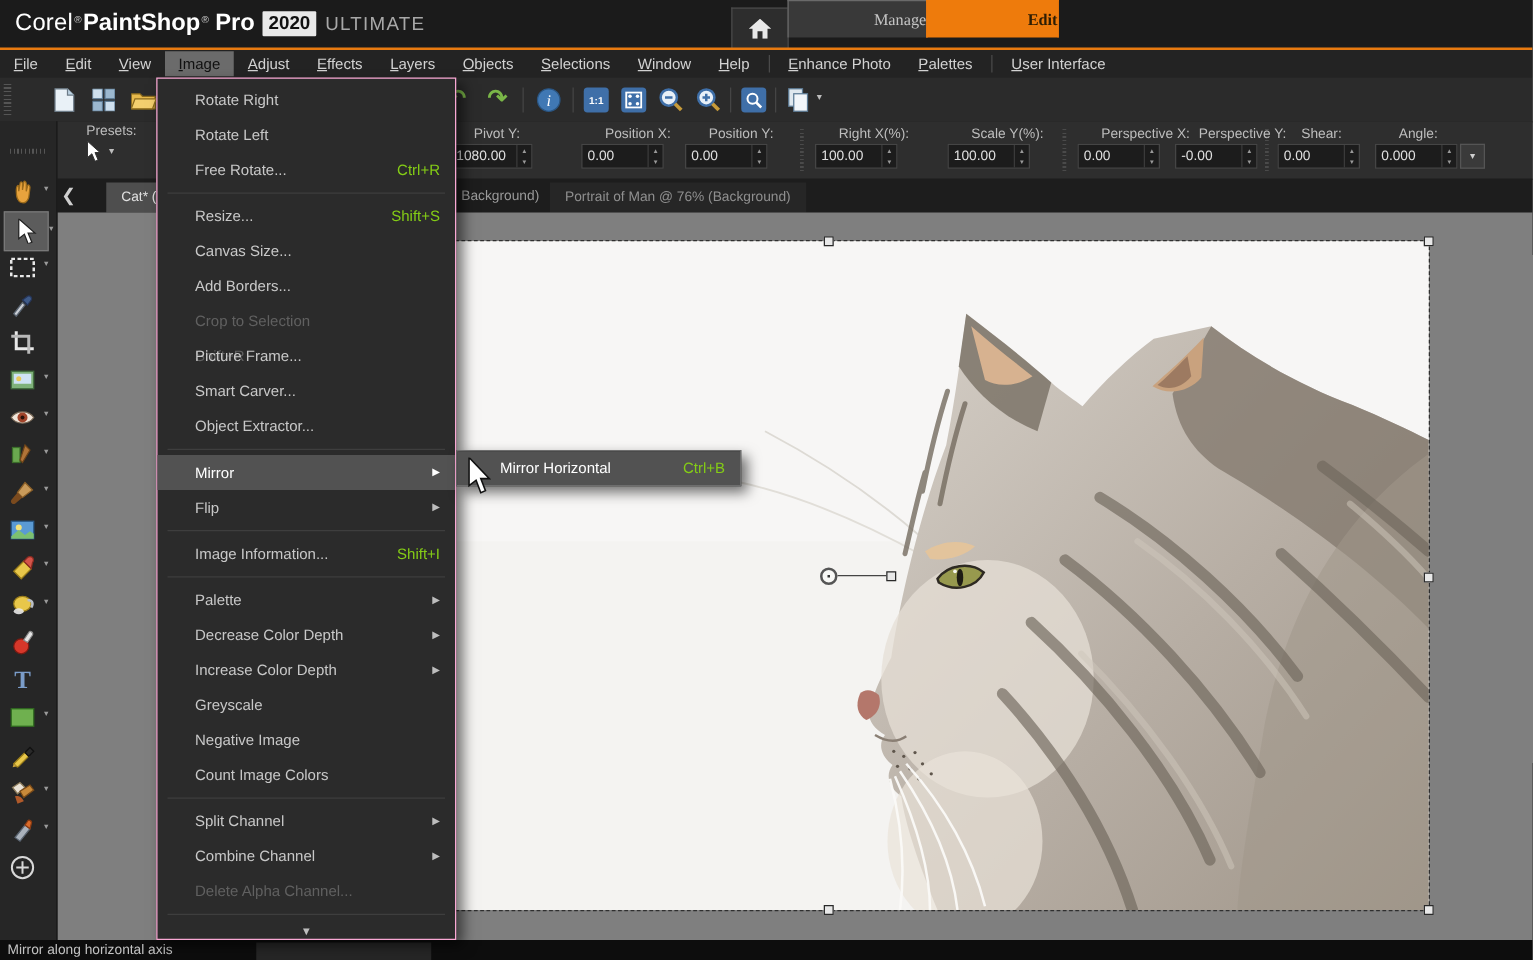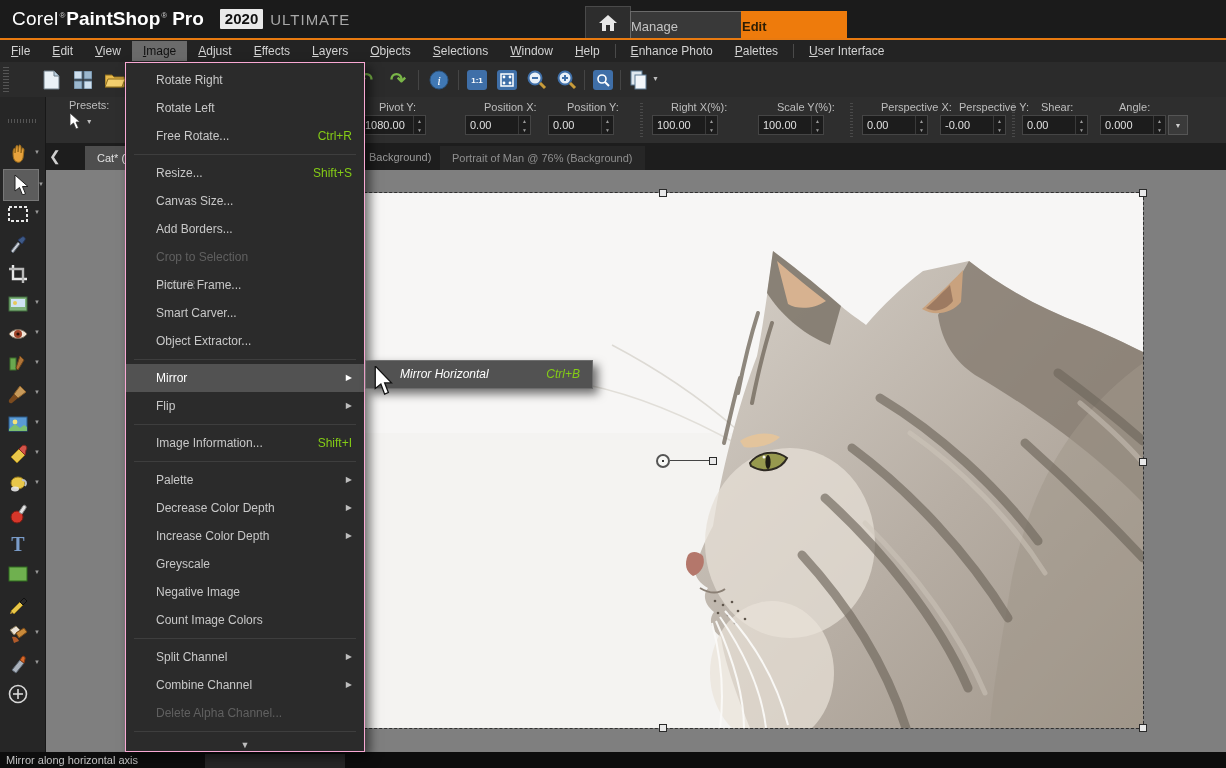--- a/index.html
+++ b/index.html
@@ -8,26 +8,26 @@
        -webkit-font-smoothing:antialiased;}
   .abs{position:absolute;}
   
   #titlebar{left:0;top:0;width:1226px;height:38px;background:#1b1b1b;}
   .brand{left:12px;top:7px;height:24px;display:flex;align-items:center;color:#fff;}
   .brand .corel{font-size:19px;letter-spacing:.2px;}
   .brand .reg{font-size:8px;vertical-align:top;color:#cfcfcf;margin:0 1px 8px 1px;}
   .brand .ps{font-size:19px;font-weight:bold;}
   .brand .pro{font-size:19px;font-weight:bold;margin-left:4px;}
   .badge2020{background:#e9e9e9;color:#111;font-size:15px;font-weight:bold;
-             padding:0 5px;margin-left:16px;border-radius:1px;line-height:20px;}
+             padding:0 5px;margin-left:6px;border-radius:1px;line-height:20px;}
   .edition{color:#a8a8a8;font-size:15px;margin-left:7px;letter-spacing:1px;}
   #home-btn{left:585px;top:6px;width:44px;height:32px;background:#2d2d2d;
             border:1px solid #4a4a4a;border-bottom:none;display:flex;align-items:center;justify-content:center;}
-  .ws-tab{top:11px;height:29px;display:flex;align-items:center;justify-content:flex-start;
-          font-size:13px;border:1px solid #6a6a6a;border-bottom:none;}
+  .ws-tab{top:0;height:29px;display:flex;align-items:center;justify-content:flex-end;
+          font-size:13px;border:1px solid #6a6a6a;border-bottom:none;font-family:Liberation Serif, serif;}
   #manage-tab{left:630px;width:110px;background:#393939;color:#c4c4c4;}
   #edit-tab{left:741px;width:104px;background:#ee7b0c;color:#2d1d04;border-color:#ee7b0c;font-weight:bold;}
   #orange-line{left:0;top:38px;width:1226px;height:2px;background:#e87a10;}
   
   #menubar{left:0;top:40px;width:1226px;height:22px;background:#232323;display:flex;align-items:center;}
   .mb-item{display:inline-block;padding:3px 11px;font-size:12px;color:#d2d2d2;cursor:default;}
   .mb-item::first-letter{text-decoration:underline;}
   .mb-item.active{background:#6b6b6b;color:#111;}
   .mb-sep{width:1px;height:14px;background:#4a4a4a;margin:0 4px;}
   
@@ -85,21 +85,21 @@
   .mi .sc{color:#84cc16;}
   .mi.disabled, .mi.disabled .sc{color:#606060;flex-direction:column;}
   .mi.hl{background:#525252;color:#fff;}
   .mi .arr{font-size:8px;color:#bdbdbd;align-self:center;}
   .mi.hl .arr{color:#fff;}
   .msep{height:9px;display:flex;align-items:center;padding:0 8px;}
   .msep div{height:1px;width:100%;background:#3e3e3e;}
   .mscroll{text-align:center;color:#bdbdbd;font-size:9px;margin-top:4px;}
   
   #mirror-submenu{left:365px;top:360px;width:226px;background:#242424;border:1px solid #6e6e6e;
-                  box-shadow:5px 5px 10px rgba(0,0,0,.55);z-index:21;font-style:italic;}
+                  box-shadow:5px 5px 10px rgba(0,0,0,.55);z-index:21;}
   #mirror-submenu .mi{padding:0 12px 0 34px;height:27px;line-height:27px;}
   #cursor{left:373px;top:366px;z-index:30;}
   
   #statusbar{left:0;top:752px;width:1226px;height:16px;background:#0d0d0d;color:#c2c2c2;
              font-size:11px;display:flex;align-items:center;padding-left:6px;box-sizing:border-box;}
   #status-panel{position:absolute;left:205px;top:2px;width:140px;height:14px;background:#262626;}
   svg{display:block;}
 </style>
 </head>
 <body>

